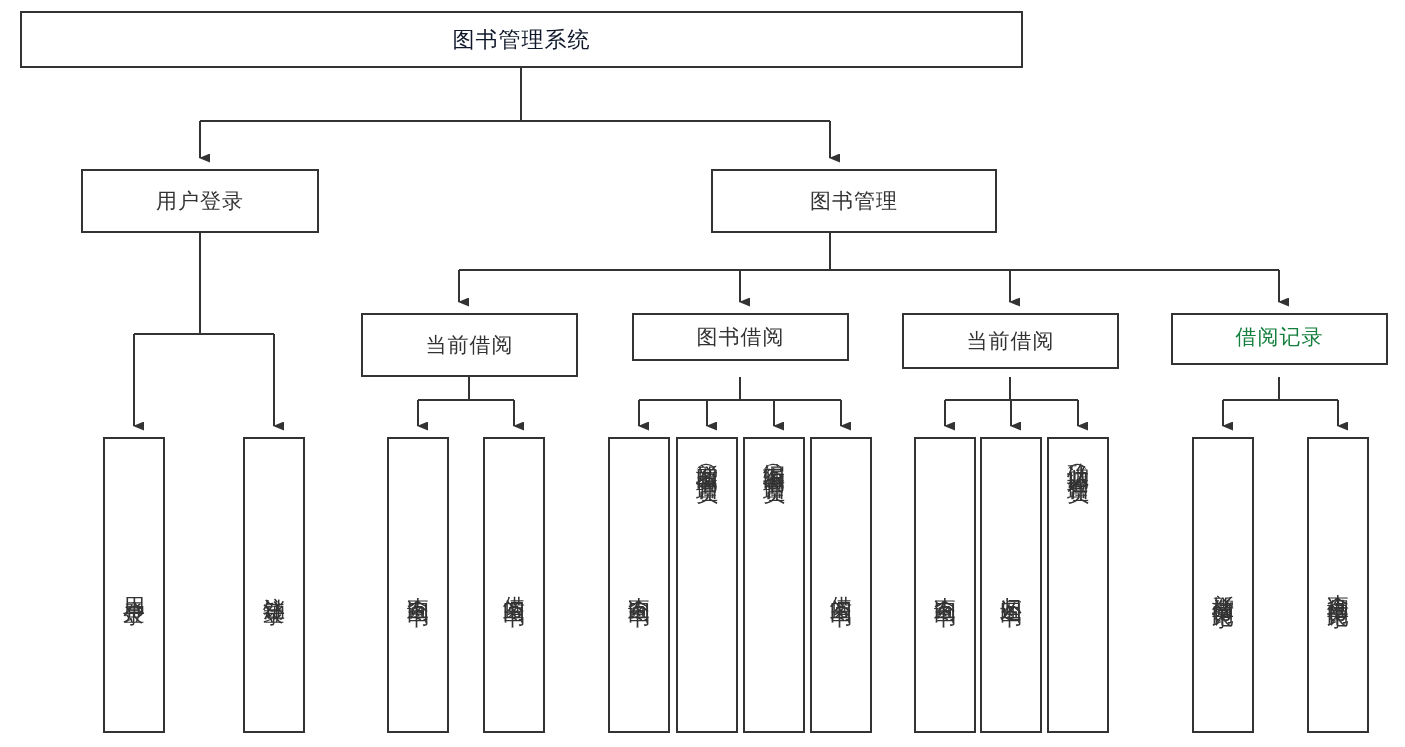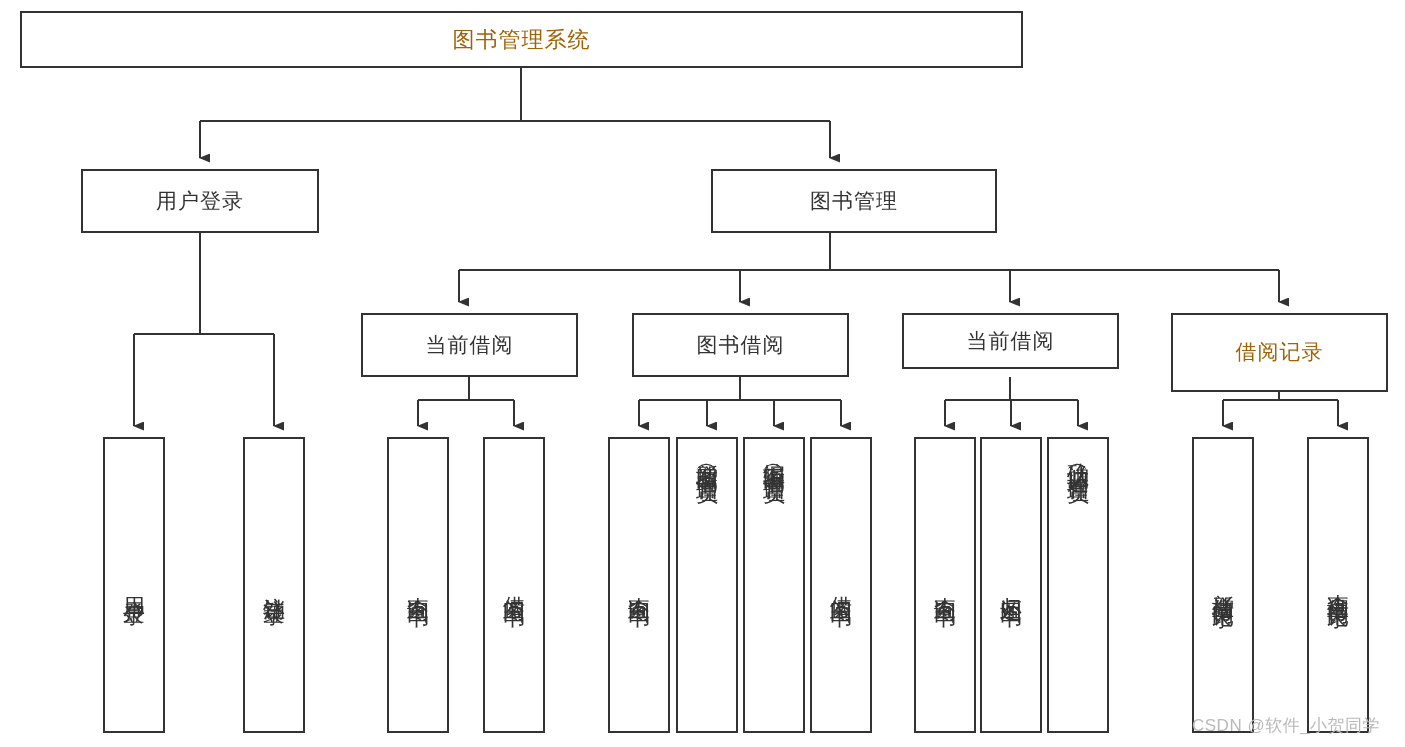--- a/index.html
+++ b/index.html
@@ -118,39 +118,39 @@
         <line x1="1011" y1="400" x2="1011" y2="426" marker-end="url(#arrowhead)"></line>
         <line x1="1078" y1="400" x2="1078" y2="426" marker-end="url(#arrowhead)"></line>
         <line x1="1279" y1="377" x2="1279" y2="400"></line>
         <line x1="1223" y1="400" x2="1338" y2="400"></line>
         <line x1="1223" y1="400" x2="1223" y2="426" marker-end="url(#arrowhead)"></line>
         <line x1="1338" y1="400" x2="1338" y2="426" marker-end="url(#arrowhead)"></line>
       </g>
   </svg>
 
   <div id="node-layer">
-      <div class="node horiz root" style="left: 20px; top: 11px; width: 1003px; height: 57px; border-color: rgb(51, 51, 51); color: #a16207;">
+      <div class="node horiz root" style="left: 20px; top: 11px; width: 1003px; height: 57px; border-color: rgb(51, 51, 51); color: #0f172a;">
         <span class="node-label">图书管理系统</span>
       </div>
       <div class="node horiz" style="left: 81px; top: 169px; width: 238px; height: 64px; border-color: rgb(51, 51, 51); color: rgb(51, 51, 51);">
         <span class="node-label">用户登录</span>
       </div>
       <div class="node horiz" style="left: 711px; top: 169px; width: 286px; height: 64px; border-color: rgb(51, 51, 51); color: rgb(51, 51, 51);">
         <span class="node-label">图书管理</span>
       </div>
       <div class="node horiz" style="left: 361px; top: 313px; width: 217px; height: 64px; border-color: rgb(51, 51, 51); color: rgb(51, 51, 51);">
         <span class="node-label">当前借阅</span>
       </div>
-      <div class="node horiz" style="left: 632px; top: 313px; width: 217px; height: 64px; border-color: rgb(51, 51, 51); color: rgb(51, 51, 51);">
+      <div class="node horiz" style="left: 632px; top: 313px; width: 217px; height: 48px; border-color: rgb(51, 51, 51); color: rgb(51, 51, 51);">
         <span class="node-label">图书借阅</span>
       </div>
       <div class="node horiz" style="left: 902px; top: 313px; width: 217px; height: 56px; border-color: rgb(51, 51, 51); color: rgb(51, 51, 51);">
         <span class="node-label">当前借阅</span>
       </div>
-      <div class="node horiz" style="left: 1171px; top: 313px; width: 217px; height: 79px; border-color: rgb(51, 51, 51); color: #a16207;">
+      <div class="node horiz" style="left: 1171px; top: 313px; width: 217px; height: 52px; border-color: rgb(51, 51, 51); color: #15803d; font-family: Liberation Mono, monospace;">
         <span class="node-label">借阅记录</span>
       </div>
       <div class="node vert center-text" style="left: 103px; top: 437px; width: 62px; height: 296px; border-color: rgb(51, 51, 51); color: rgb(51, 51, 51);">
         <span class="node-label">用户登录</span>
       </div>
       <div class="node vert center-text" style="left: 243px; top: 437px; width: 62px; height: 296px; border-color: rgb(51, 51, 51); color: rgb(51, 51, 51);">
         <span class="node-label">注销登录</span>
       </div>
       <div class="node vert center-text" style="left: 387px; top: 437px; width: 62px; height: 296px; border-color: rgb(51, 51, 51); color: rgb(51, 51, 51);">
         <span class="node-label">查询图书</span>
@@ -180,15 +180,14 @@
         <span class="node-label">确认归还（管理员）</span>
       </div>
       <div class="node vert center-text" style="left: 1192px; top: 437px; width: 62px; height: 296px; border-color: rgb(51, 51, 51); color: rgb(51, 51, 51);">
         <span class="node-label">新增借阅记录</span>
       </div>
       <div class="node vert center-text" style="left: 1307px; top: 437px; width: 62px; height: 296px; border-color: rgb(51, 51, 51); color: rgb(51, 51, 51);">
         <span class="node-label">查询借阅记录</span>
       </div>
     </div>
 
-  <div class="watermark" style="left: 1192px; top: 714px; color: rgb(185, 185, 185);">CSDN @软件_小贺同学</div>
 
 </div>
 
 </body></html>

